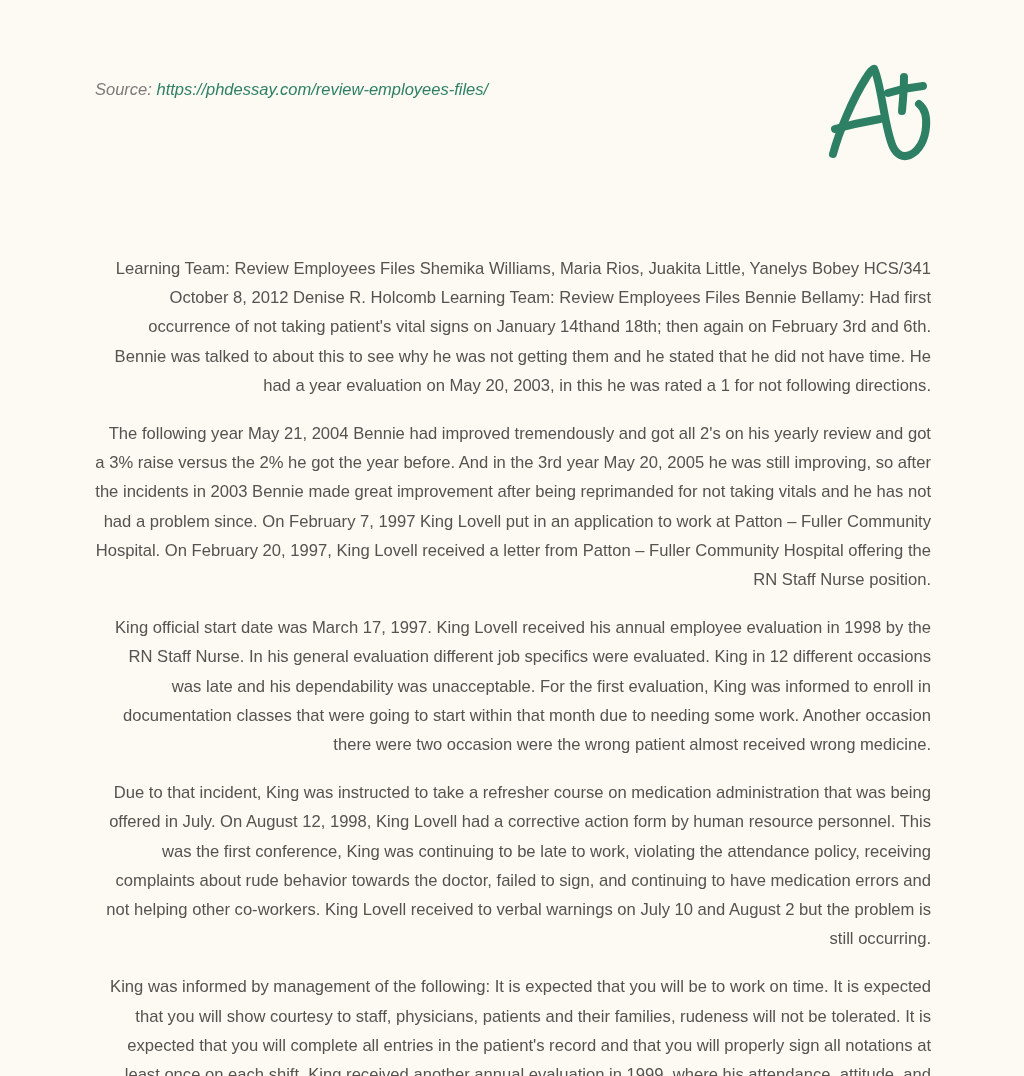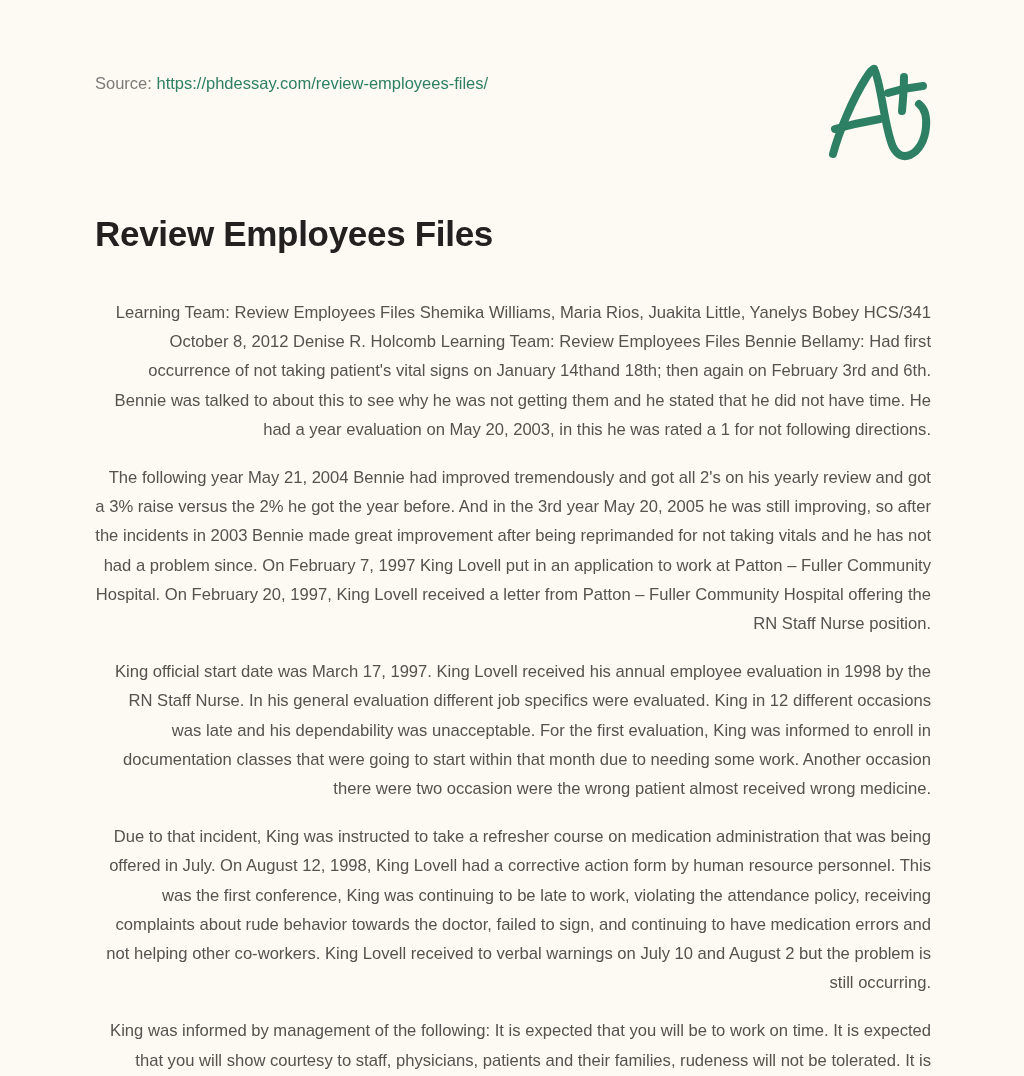--- a/index.html
+++ b/index.html
@@ -35,25 +35,26 @@
   .brand-title {
     font-size: 26px;
     font-weight: bold;
     letter-spacing: -0.2px;
     color: #2f2e2c;
     margin: 0;
     line-height: 34px;
   }
 
   .source-line {
-    margin-top: 10px;
+    margin-top: 16px;
     font-size: 16.5px;
     line-height: 22px;
     color: #7d7b78;
     white-space: nowrap;
+    font-style: italic;
   }
 
   .source-label {
     color: #7d7b78;
   }
 
   .source-link {
     color: #2e8065;
     text-decoration: none;
   }
@@ -127,21 +128,20 @@
         <path d="M17 73 C28 70 45 66 62 63" stroke-width="8"></path>
 
         <path d="M86 21 C86 31 85 44 84 55" stroke-width="8"></path>
 
         <path d="M70 37 C80 34 95 31 105 30" stroke-width="8"></path>
       </g>
     </svg>
   </div>
 
   <div class="article">
-    <h2 class="doc-title">Review Employees Files</h2>
 
     <div class="body-copy">
       <p>Learning Team: Review Employees Files Shemika Williams, Maria Rios, Juakita Little, Yanelys Bobey HCS/341 October 8, 2012 Denise R. Holcomb Learning Team: Review Employees Files Bennie Bellamy: Had first occurrence of not taking patient's vital signs on January 14thand 18th; then again on February 3rd and 6th. Bennie was talked to about this to see why he was not getting them and he stated that he did not have time. He had a year evaluation on May 20, 2003, in this he was rated a 1 for not following directions.</p>
       <p>The following year May 21, 2004 Bennie had improved tremendously and got all 2's on his yearly review and got a 3% raise versus the 2% he got the year before. And in the 3rd year May 20, 2005 he was still improving, so after the incidents in 2003 Bennie made great improvement after being reprimanded for not taking vitals and he has not had a problem since. On February 7, 1997 King Lovell put in an application to work at Patton – Fuller Community Hospital. On February 20, 1997, King Lovell received a letter from Patton – Fuller Community Hospital offering the RN Staff Nurse position.</p>
       <p>King official start date was March 17, 1997. King Lovell received his annual employee evaluation in 1998 by the RN Staff Nurse. In his general evaluation different job specifics were evaluated. King in 12 different occasions was late and his dependability was unacceptable. For the first evaluation, King was informed to enroll in documentation classes that were going to start within that month due to needing some work. Another occasion there were two occasion were the wrong patient almost received wrong medicine.</p>
       <p>Due to that incident, King was instructed to take a refresher course on medication administration that was being offered in July. On August 12, 1998, King Lovell had a corrective action form by human resource personnel. This was the first conference, King was continuing to be late to work, violating the attendance policy, receiving complaints about rude behavior towards the doctor, failed to sign, and continuing to have medication errors and not helping other co-workers. King Lovell received to verbal warnings on July 10 and August 2 but the problem is still occurring.</p>
       <p>King was informed by management of the following: It is expected that you will be to work on time. It is expected that you will show courtesy to staff, physicians, patients and their families, rudeness will not be tolerated. It is expected that you will complete all entries in the patient's record and that you will properly sign all notations at least once on each shift. King received another annual evaluation in 1999, where his attendance, attitude, and dependability were still lacking.</p>
 
     </div>
   </div>

